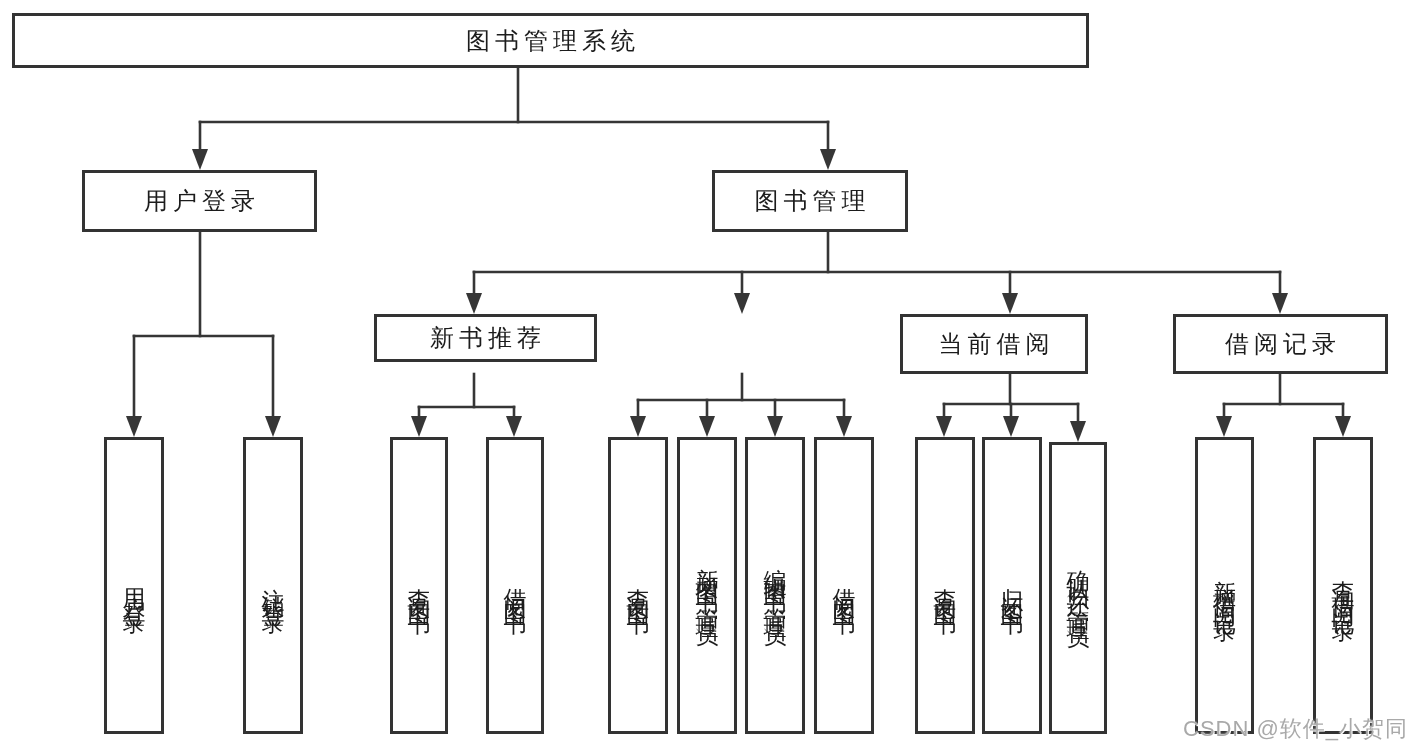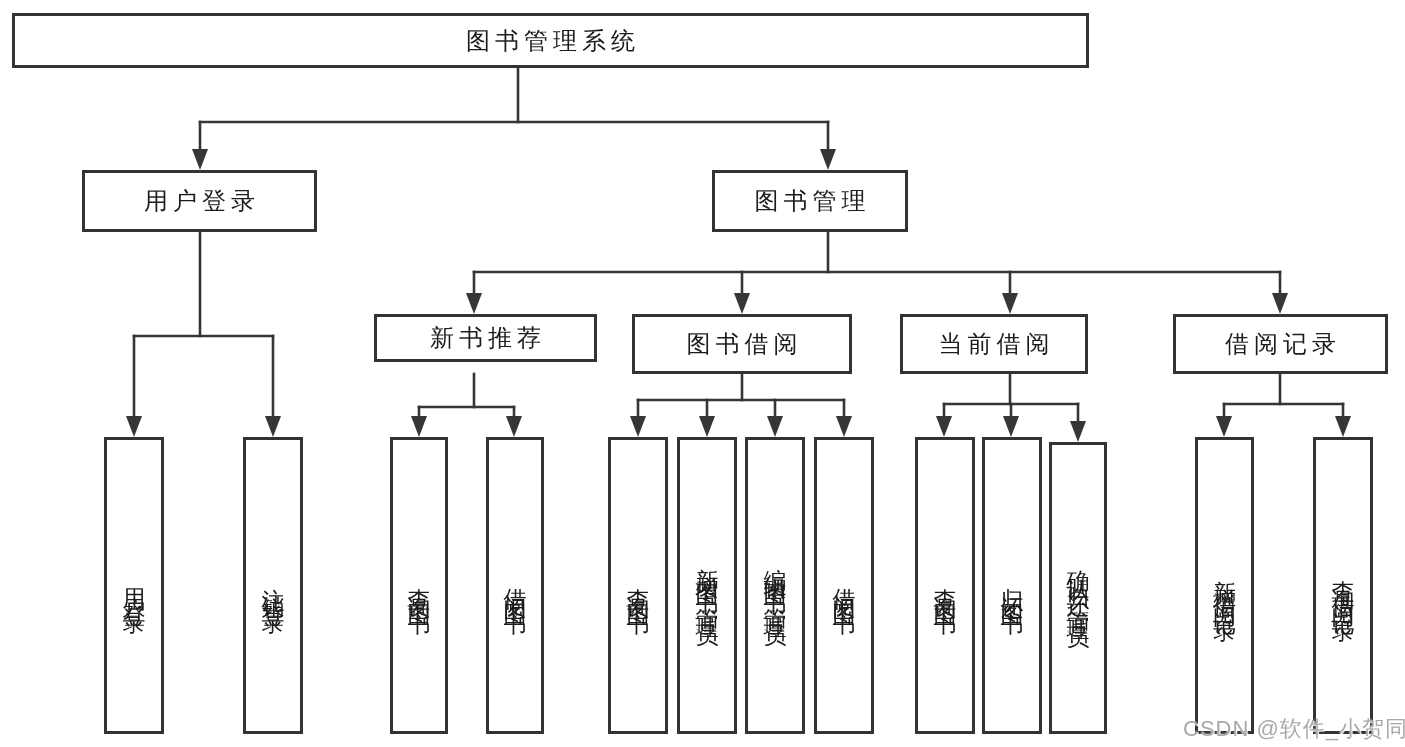--- a/index.html
+++ b/index.html
@@ -141,23 +141,20 @@
   <div class="node" style="left:82px;top:170px;width:235px;height:62px;">
     <span class="h-label">用户登录</span>
   </div>
   <div class="node" style="left:712px;top:170px;width:196px;height:62px;text-align:center;">
     <span class="h-label">图书管理</span>
   </div>
 
   <div class="node" style="left:363px;top:314px;width:223px;height:48px;margin-left:11px;">
     <span class="h-label">新书推荐</span>
   </div>
-  <div class="node" style="left:632px;top:314px;width:220px;height:60px;">
-    <span class="h-label">图书借阅</span>
-  </div>
   <div class="node" style="left:900px;top:314px;width:188px;height:60px;">
     <span class="h-label">当前借阅</span>
   </div>
   <div class="node" style="left:1173px;top:314px;width:215px;height:60px;">
     <span class="h-label">借阅记录</span>
   </div>
 
   <div class="node leaf" style="left:104px;top:437px;width:60px;height:297px;">
     <span class="v-label">用户登录</span>
   </div>

